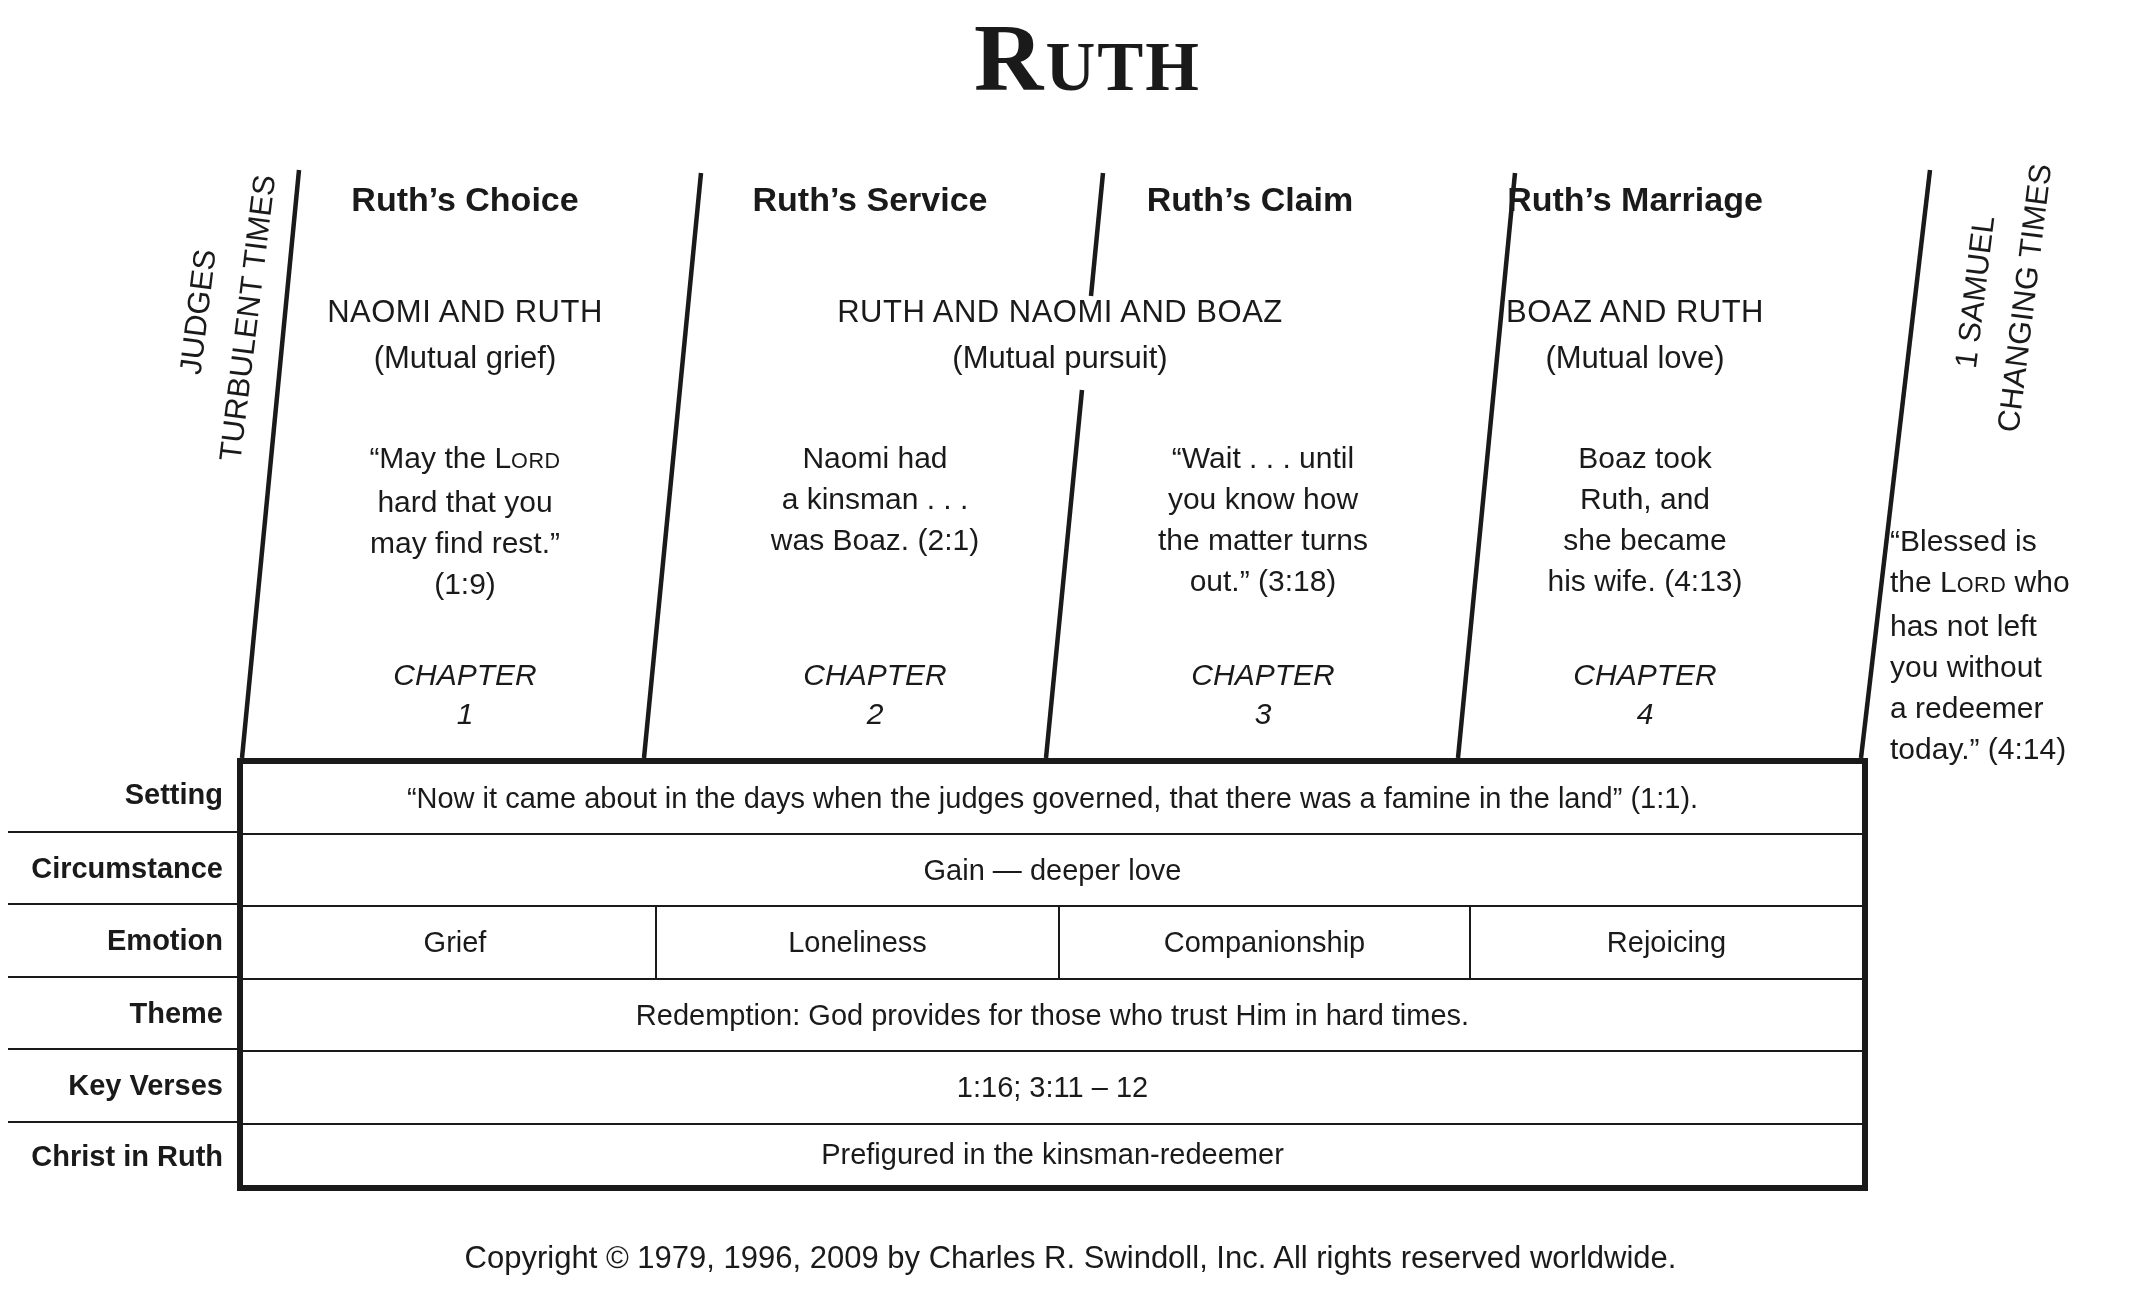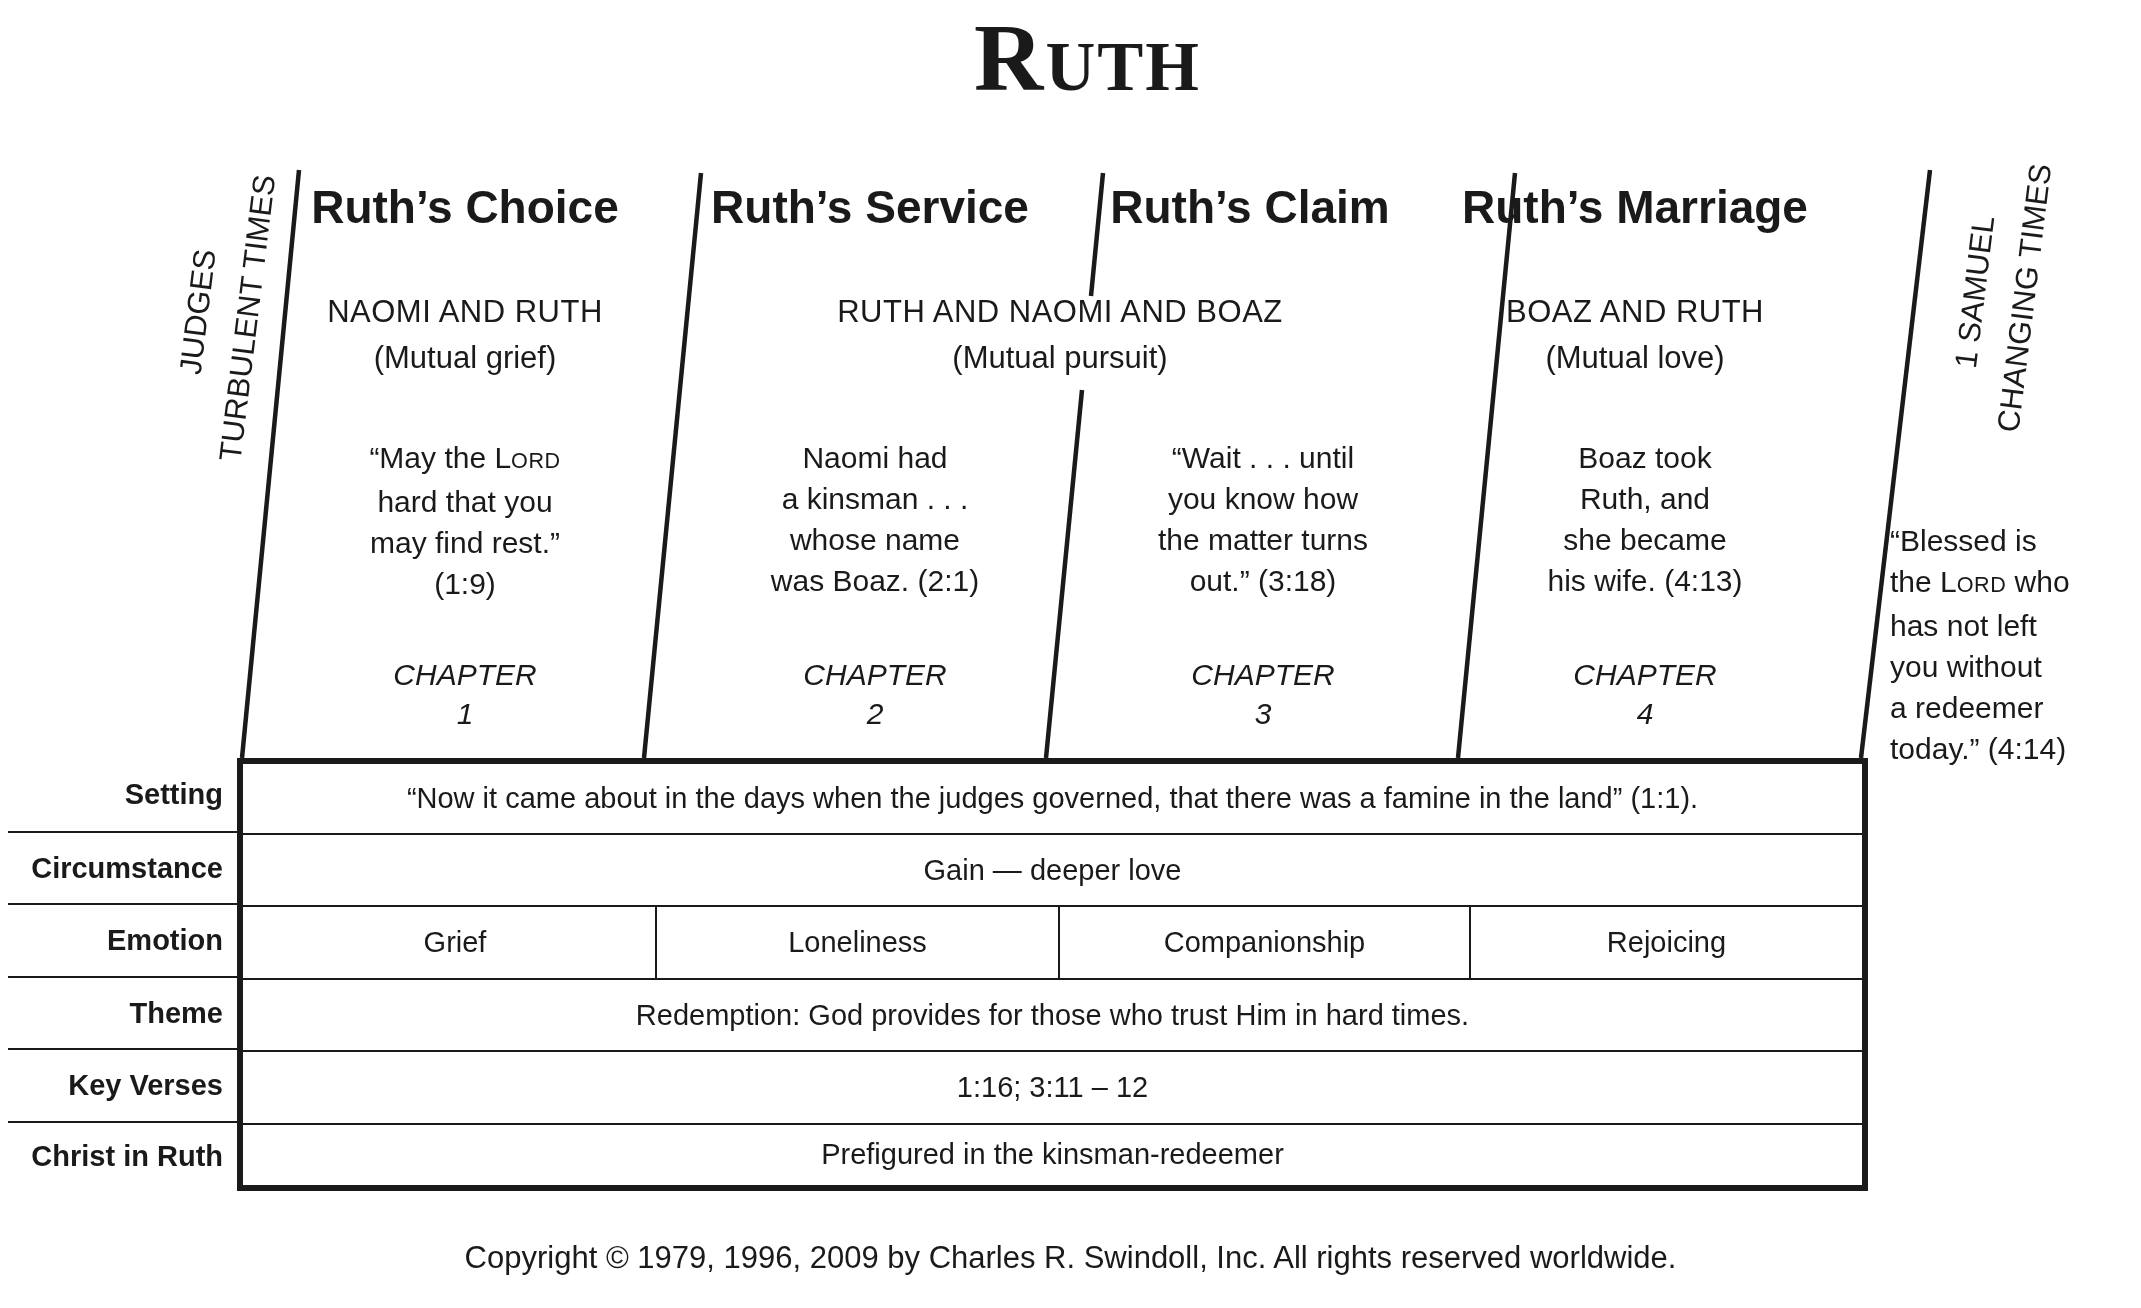--- a/index.html
+++ b/index.html
@@ -20,21 +20,21 @@
   .book-title {
     position: absolute; top: 10px; left: 0; width: 100%;
     text-align: center; z-index: 2;
     font-family: "Liberation Serif", serif; font-weight: 700;
     letter-spacing: 2px; line-height: 1; margin-left: 17px;
   }
   .book-title .initial { font-size: 96px; }
   .book-title .rest { font-size: 69px; }
 
   
-  .col-header { font-size: 46px; font-weight: 700; }
+  .col-header { font-size: 34px; font-weight: 700; }
   .pair-names { font-size: 31px; letter-spacing: 0.5px; }
   .pair-note  { font-size: 31px; }
   .quote { font-size: 30px; line-height: 41px; }
   .quote .qline span.sc { font-size: 0.72em; letter-spacing: 0.5px; }
   .chapter { font-size: 30px; font-style: italic; line-height: 39px; }
 
   
   .era-label {
     position: absolute; z-index: 2; width: 380px; height: 100px;
     text-align: center; font-size: 31px; line-height: 50px;
@@ -125,21 +125,20 @@
 
   <div class="txt quote" style="left:255px;  top:437px; width:420px;">
       <div class="qline"><span>“May the L</span><span class="sc">ORD</span></div>
       <div class="qline"><span>hard that you</span></div>
       <div class="qline"><span>may find rest.”</span></div>
       <div class="qline"><span>(1:9)</span></div>
     </div>
   <div class="txt quote" style="left:665px;  top:437px; width:420px;">
       <div class="qline"><span>Naomi had</span></div>
       <div class="qline"><span>a kinsman . . .</span></div>
-      <div class="qline"><span>whose name</span></div>
       <div class="qline"><span>was Boaz. (2:1)</span></div>
     </div>
   <div class="txt quote" style="left:1048px; top:437px; width:430px;">
       <div class="qline"><span>“Wait . . . until</span></div>
       <div class="qline"><span>you know how</span></div>
       <div class="qline"><span>the matter turns</span></div>
       <div class="qline"><span>out.” (3:18)</span></div>
     </div>
   <div class="txt quote" style="left:1435px; top:437px; width:420px;">
       <div class="qline"><span>Boaz took</span></div>

